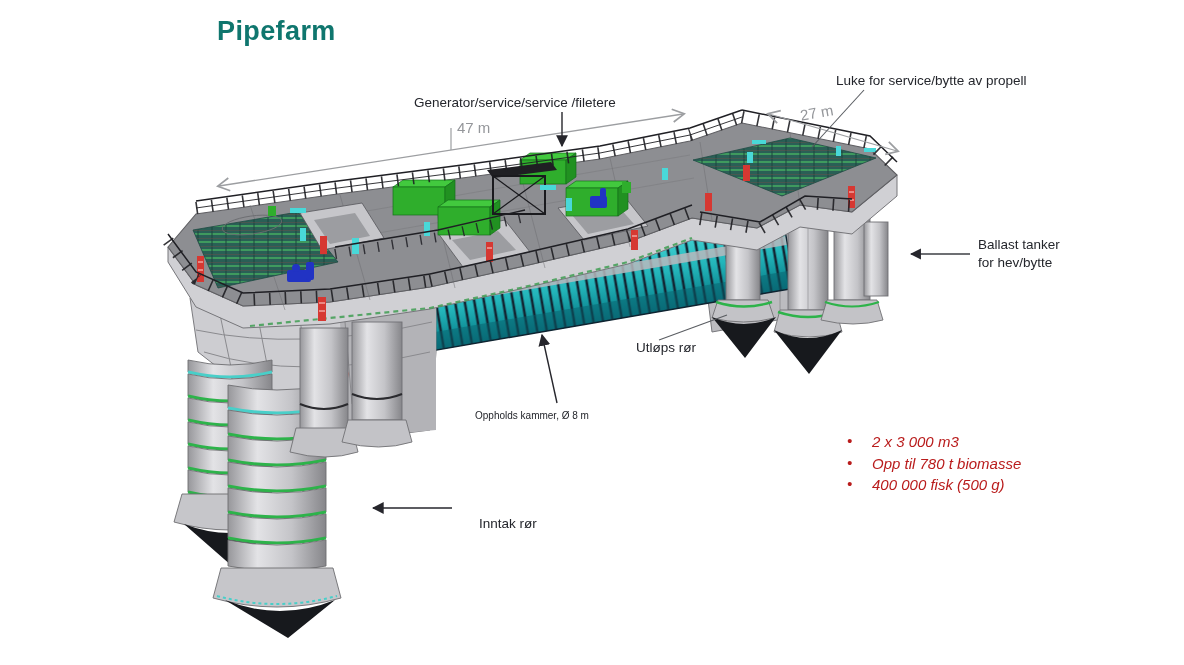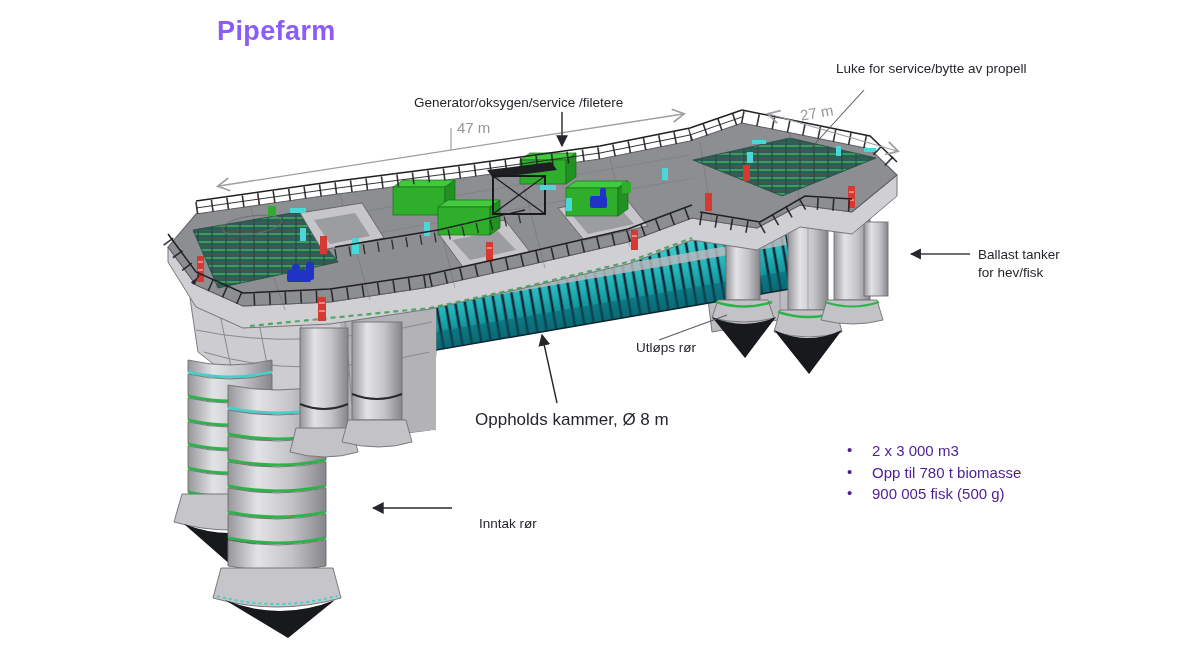--- a/index.html
+++ b/index.html
@@ -1,25 +1,25 @@
 <!DOCTYPE html>
 <html><head>
 <meta charset="utf-8">
 <style>
   html,body{margin:0;padding:0;background:#ffffff;}
   .slide{position:relative;width:1184px;height:665px;background:#ffffff;overflow:hidden;
          font-family:"Liberation Sans","DejaVu Sans",sans-serif;}
   .fig{position:absolute;left:0;top:0;}
   .lbl{position:absolute;color:#24262c;font-size:13.5px;line-height:1.3;white-space:nowrap;}
   .title{position:absolute;left:217px;top:16px;font-size:27px;font-weight:800;
-         letter-spacing:.4px;color:#8b5cf6;}
+         letter-spacing:.4px;color:#0f766e;}
   .dim{position:absolute;color:#94969a;font-size:15px;white-space:nowrap;}
   .d27{transform:rotate(-10deg);}
-  .specs{position:absolute;left:845px;top:443px;margin:0;padding:0;list-style:none;
-         font-size:15px;color:#4c1d95;}
+  .specs{position:absolute;left:845px;top:434px;margin:0;padding:0;list-style:none;
+         font-size:15px;color:#b91c1c;font-style:italic;}
   .specs li{margin:0 0 5px 0;padding-left:27px;position:relative;line-height:1.1;}
   .specs li::before{content:"•";position:absolute;left:2px;top:-1px;}
 </style>
 </head>
 <body>
 
 <div class="slide">
 
   <svg class="fig" width="1184" height="665" viewBox="0 0 1184 665">
     <defs>
@@ -249,34 +249,34 @@
       <path d="M864,90 L812,147" stroke="#5a5d62" stroke-width="1.1"></path>
       <path d="M970,254 L911,254" stroke="#3c3f44" stroke-width="1.3" marker-end="url(#mSolid)"></path>
       <path d="M659,340 L727,315" stroke="#5a5d62" stroke-width="1.1"></path>
       <path d="M557,403 L542,335" stroke="#26262c" stroke-width="1.4" marker-end="url(#mSolid)"></path>
       <path d="M452,508 L373,508" stroke="#26262c" stroke-width="1.4" marker-end="url(#mSolid)"></path>
     </g>
   </svg>
 
   <div class="title">Pipefarm</div>
 
-  <div class="lbl" style="left:414px;top:94px;">Generator/oksygen/service /filetere</div>
+  <div class="lbl" style="left:414px;top:94px;">Generator/service/service /filetere</div>
   <div class="dim" style="left:457px;top:119px;">47 m</div>
 
-  <div class="lbl" style="left:836px;top:60px;">Luke for service/bytte av propell</div>
+  <div class="lbl" style="left:836px;top:72px;">Luke for service/bytte av propell</div>
   <div class="dim d27" style="left:800px;top:104px;">27 m</div>
 
-  <div class="lbl" style="left:978px;top:246px;">
+  <div class="lbl" style="left:978px;top:236px;">
     <div>Ballast tanker</div>
-    <div>for hev/fisk</div>
+    <div>for hev/bytte</div>
   </div>
 
   <div class="lbl" style="left:636px;top:339px;">Utløps rør</div>
-  <div class="lbl" style="left:475px;top:409px;font-size:17px;">Oppholds kammer, Ø 8 m</div>
+  <div class="lbl" style="left:475px;top:409px;font-size:10px;">Oppholds kammer, Ø 8 m</div>
   <div class="lbl" style="left:479px;top:515px;">Inntak rør</div>
 
   <ul class="specs">
     <li>2 x 3 000 m3</li>
     <li>Opp til 780 t biomasse</li>
-    <li>900 005 fisk (500 g)</li>
+    <li>400 000 fisk (500 g)</li>
   </ul>
 
 </div>
 
 </body></html>

